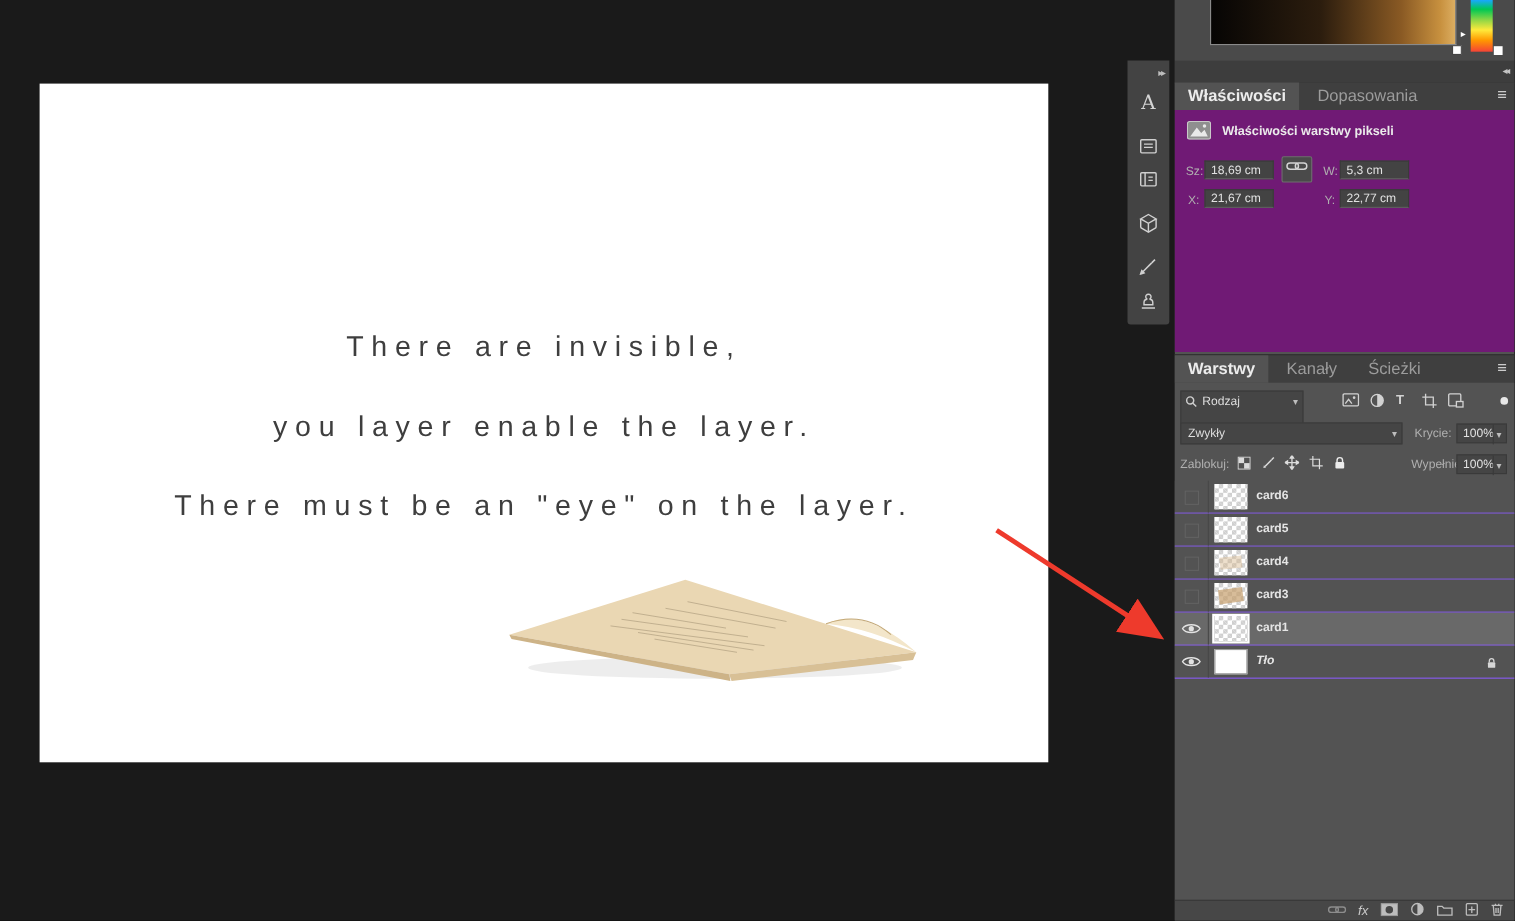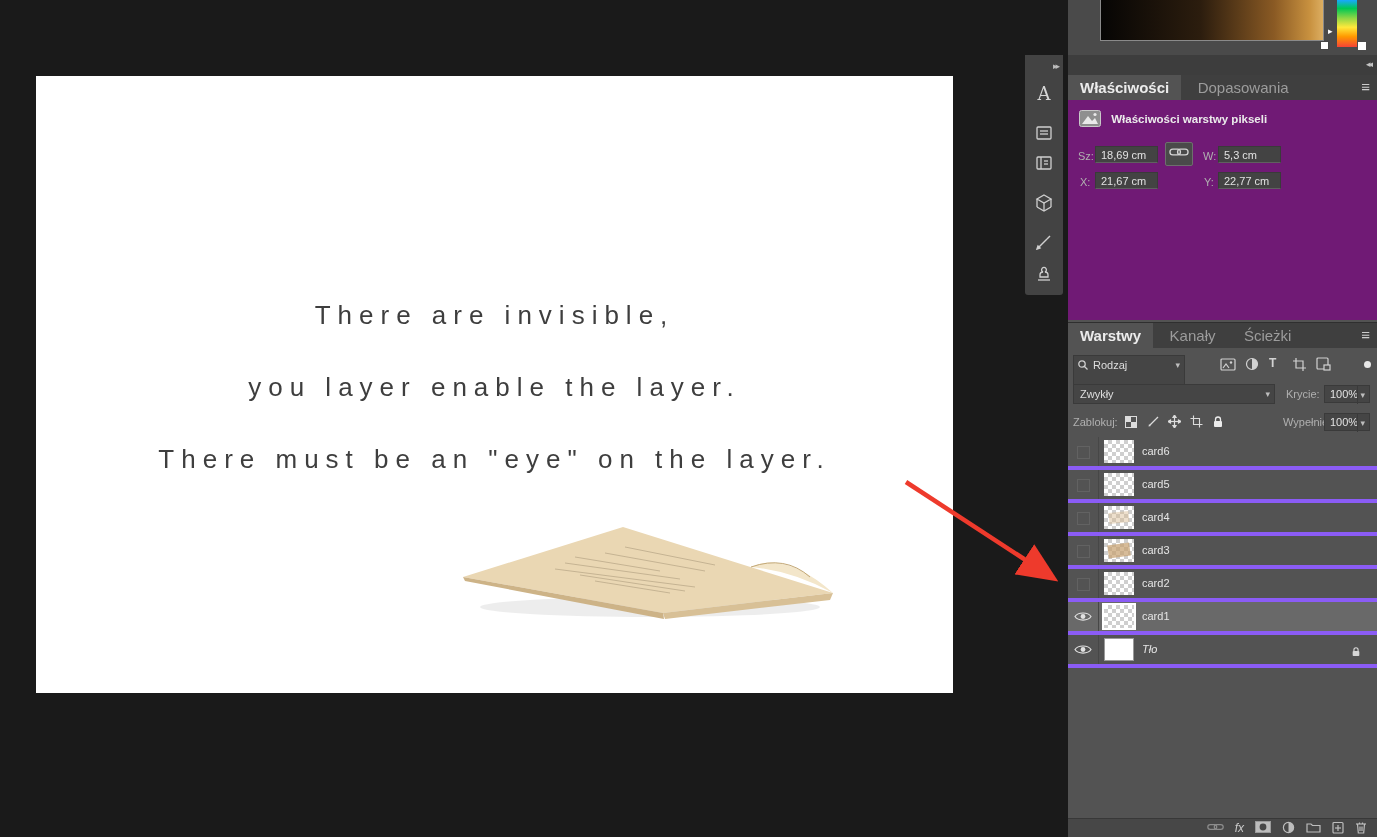--- a/index.html
+++ b/index.html
@@ -69,21 +69,21 @@
          box-sizing:border-box;font-size:11px;color:#dedede;line-height:18px;padding-left:6px;}
   .small-label{position:absolute;font-size:11px;color:#b0b0b0;}
   .valbox{position:absolute;width:46px;height:18px;background:#454545;border:1px solid #3a3a3a;box-sizing:border-box;
           font-size:11px;color:#e2e2e2;line-height:16px;padding-left:5px;}
   .valbox .chev{border-left:1px solid #3a3a3a;padding-left:2px;}
 
   .lockrow-icon{position:absolute;top:66px;color:#dcdcdc;}
   .lk1{left:57px}.lk2{left:79px}.lk3{left:100px}.lk4{left:122px}.lk5{left:144px}
 
   .rows{position:absolute;left:0;top:89px;width:309px;}
-  .layer-row{position:relative;height:29px;border-bottom:4px solid #8b5cf6;background:#535353;}
+  .layer-row{position:relative;height:29px;border-bottom:1px solid #8b5cf6;background:#535353;font-weight:bold;}
   .layer-row.selected{background:#696969;}
   .eyewell{position:absolute;left:0;top:0;width:30px;height:29px;border-right:1px solid #474747;}
   .emptybox{position:absolute;left:9px;top:9px;width:11px;height:11px;border:1px solid #626262;}
   .eyewell svg{position:absolute;left:6px;top:9px;}
   .thumb{position:absolute;left:36px;top:3px;width:30px;height:23px;background-color:#fff;
     background-image:linear-gradient(45deg,#cfcfcf 25%,transparent 25%,transparent 75%,#cfcfcf 75%),
                      linear-gradient(45deg,#cfcfcf 25%,transparent 25%,transparent 75%,#cfcfcf 75%);
     background-size:8px 8px;background-position:0 0,4px 4px;}
   .thumb.sel{outline:2px solid #ffffff;}
   .thumb.white{background:#ffffff;border:1px solid #9a9a9a;box-sizing:border-box;}
@@ -353,27 +353,20 @@
         </div>
 
         <div class="layer-row">
           <div class="eyewell">
               <span class="emptybox"></span>
             </div>
           <div class="thumb tan2"></div>
           <span class="layer-name">card3</span>
         </div>
 
-        <div class="layer-row">
-          <div class="eyewell">
-              <span class="emptybox"></span>
-            </div>
-          <div class="thumb"></div>
-          <span class="layer-name">card2</span>
-        </div>
 
         <div class="layer-row selected">
           <div class="eyewell">
             <svg width="18" height="11" viewBox="0 0 18 11">
               <path d="M1,5.5 C4,0.8 14,0.8 17,5.5 C14,10.2 4,10.2 1,5.5 Z" fill="none" stroke="#e2e2e2" stroke-width="1.2"></path>
               <circle cx="9" cy="5.5" r="2.4" fill="#e2e2e2"></circle>
             </svg>
           </div>
           <div class="thumb sel"></div>
           <span class="layer-name">card1</span>

